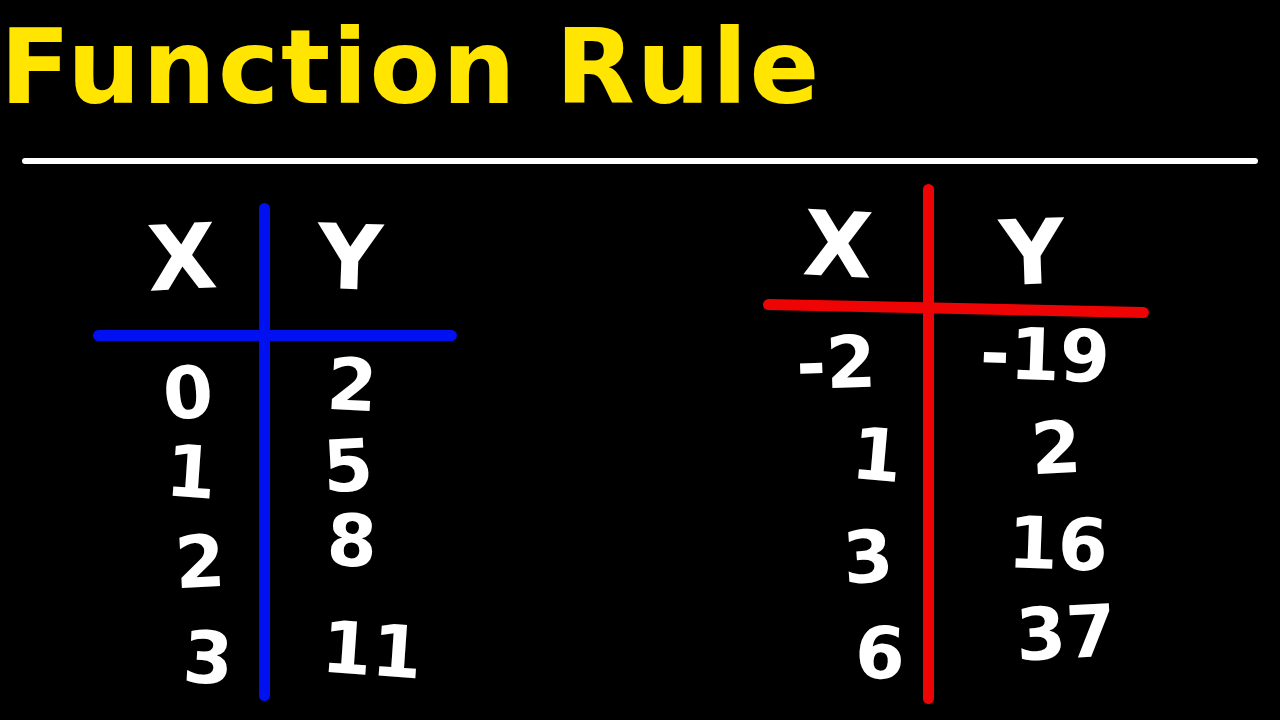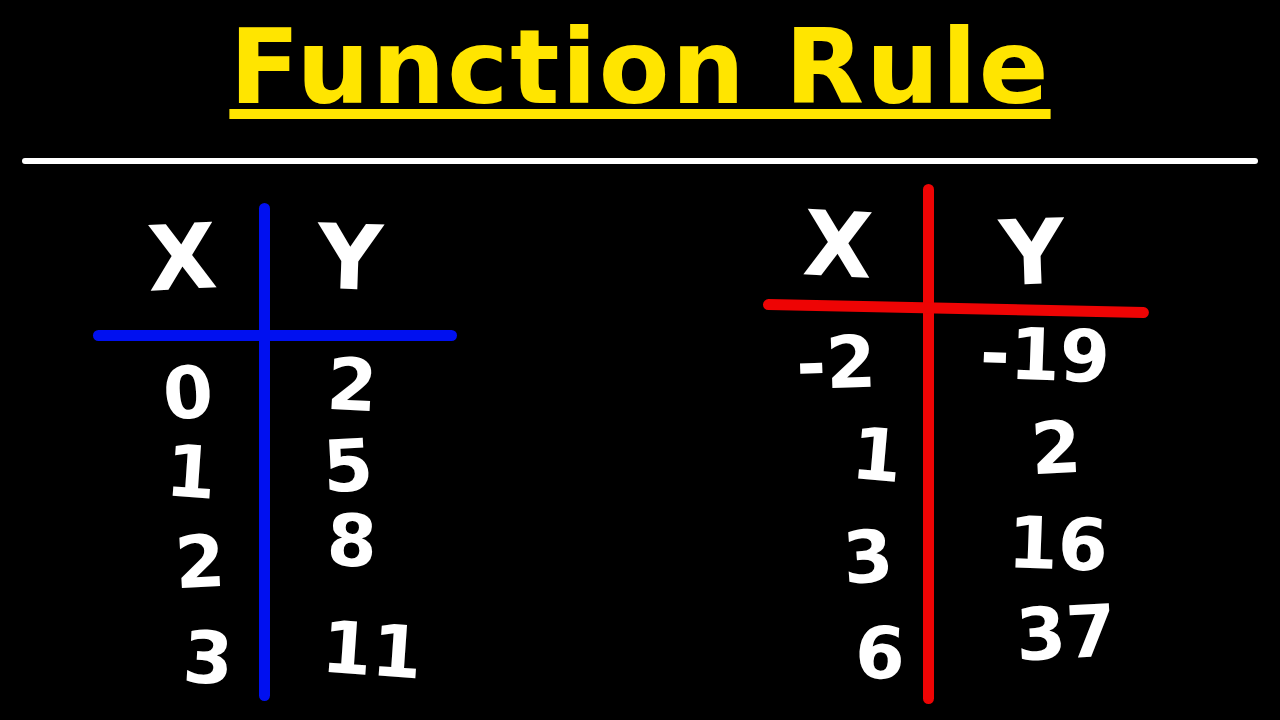--- a/index.html
+++ b/index.html
@@ -13,28 +13,27 @@
     height: 720px;
     background: #000000;
     overflow: hidden;
     font-family: "DejaVu Sans", sans-serif;
   }
   .title {
     position: absolute;
     top: 8px;
     left: 0;
     width: 100%;
-    text-align: center;
+    text-align: left;
     font-size: 103px;
     font-weight: bold;
     letter-spacing: 2px;
     color: #FFE500;
     line-height: 1.15;
     white-space: nowrap;
-    text-decoration: underline;
   }
   .divider {
     position: absolute;
     left: 22px;
     top: 158px;
     width: 1236px;
     height: 6px;
     border-radius: 3px;
     background: #FFFFFF;
   }

